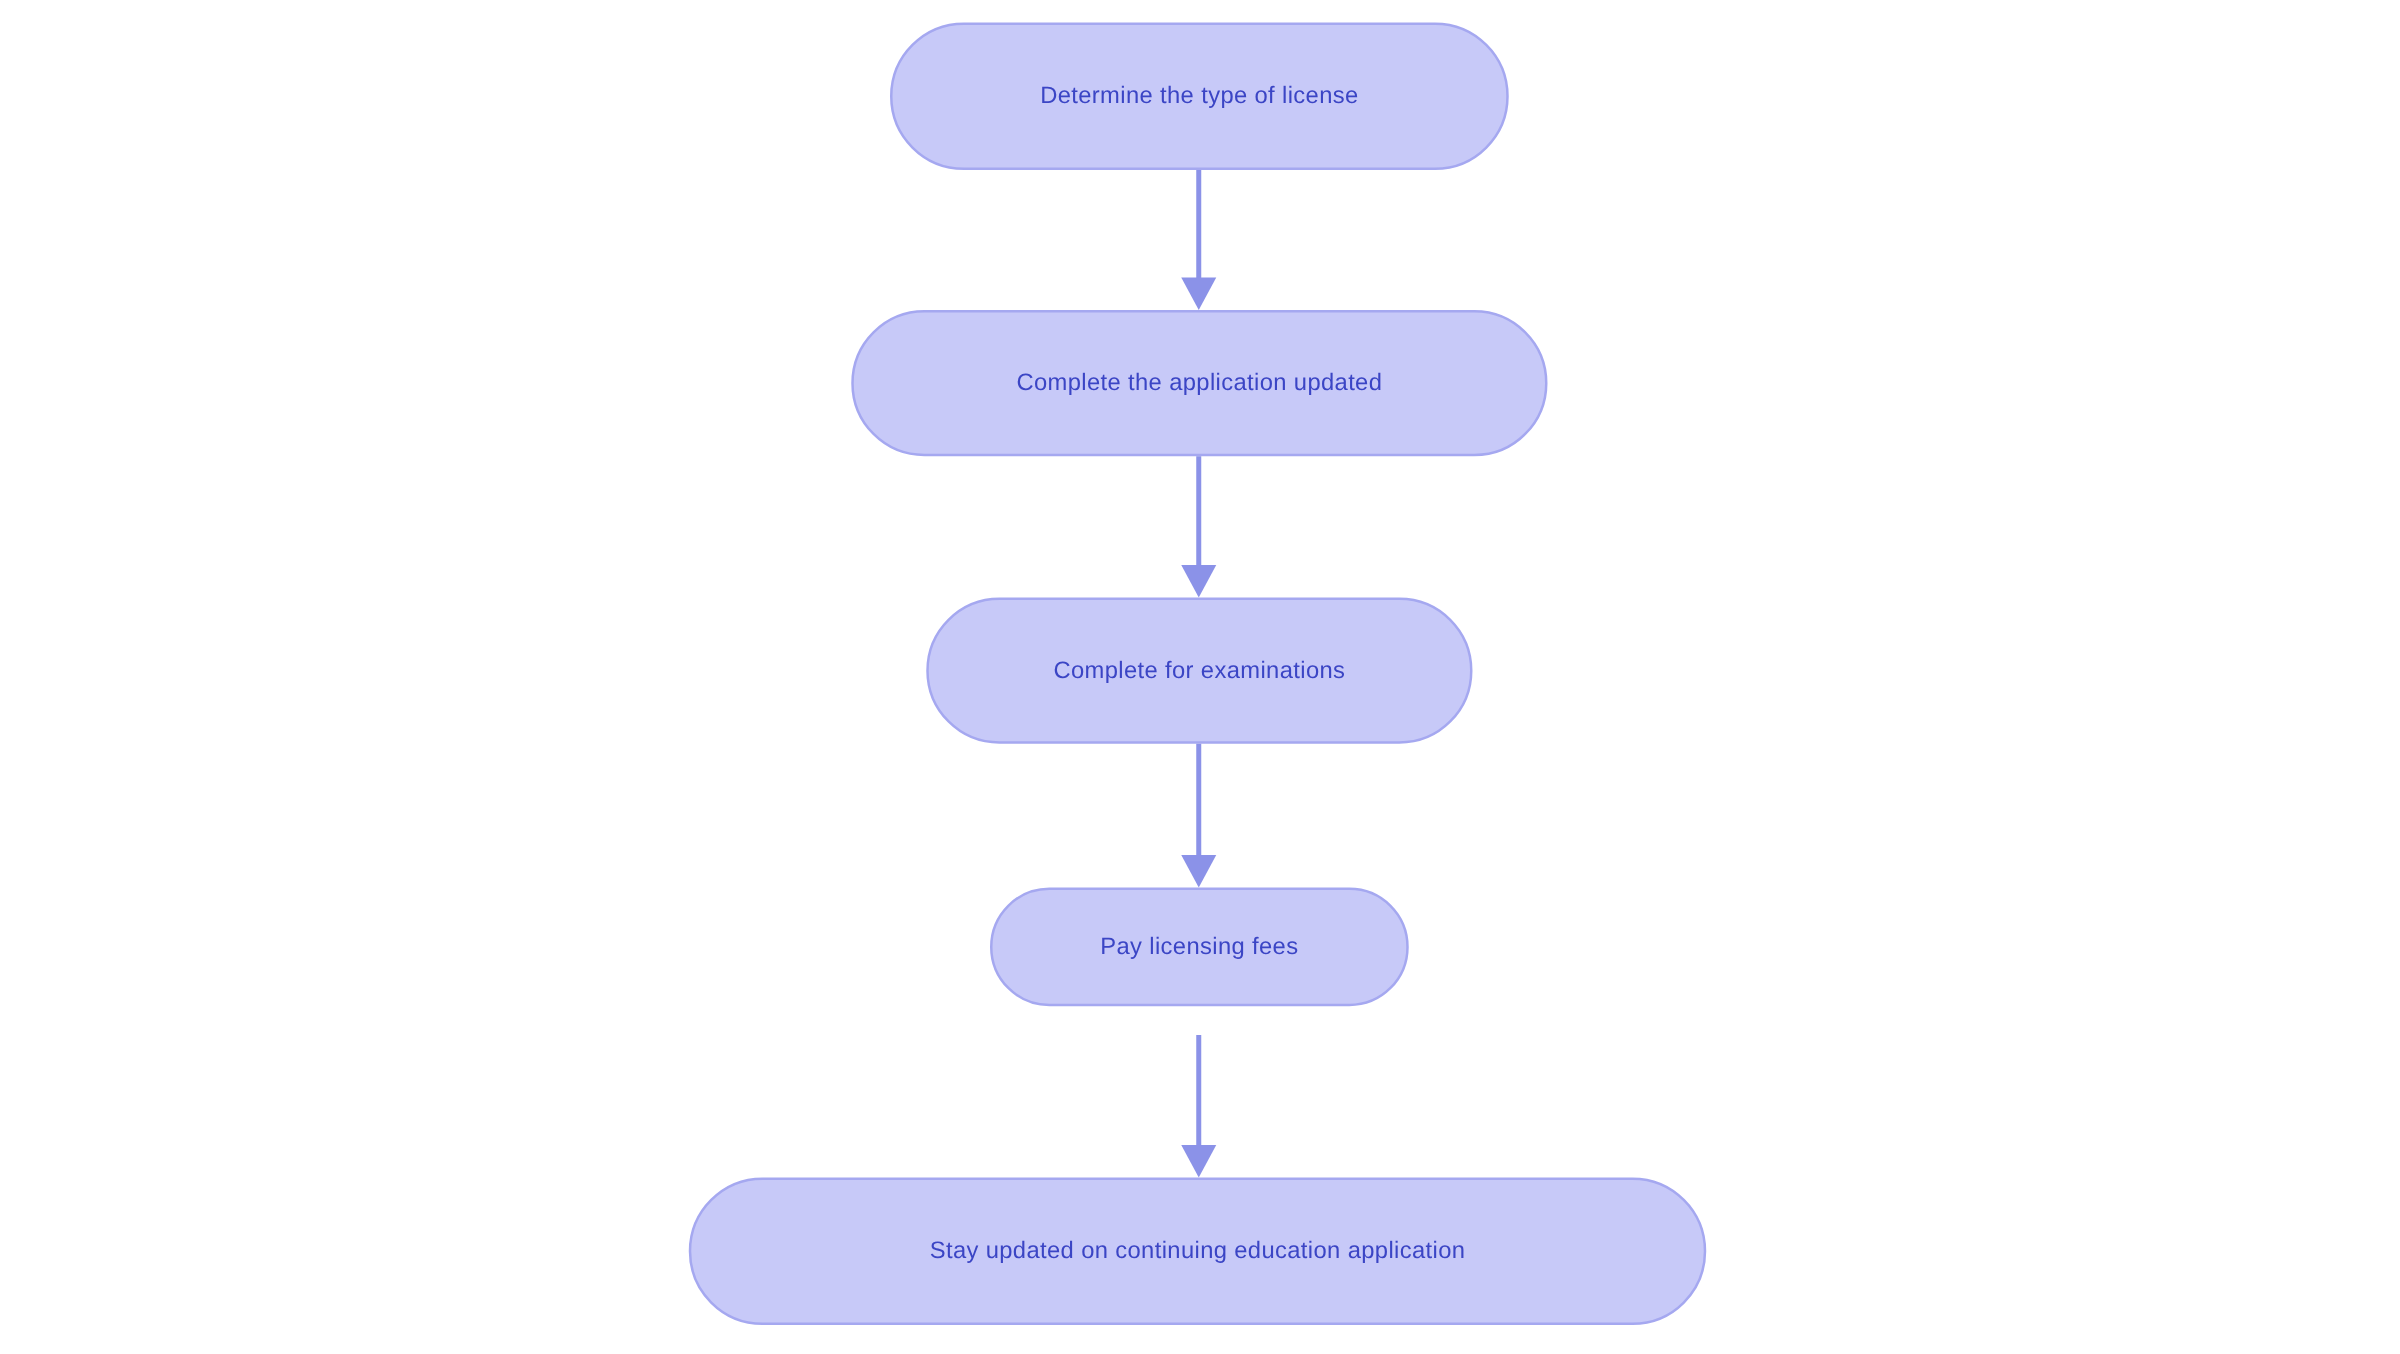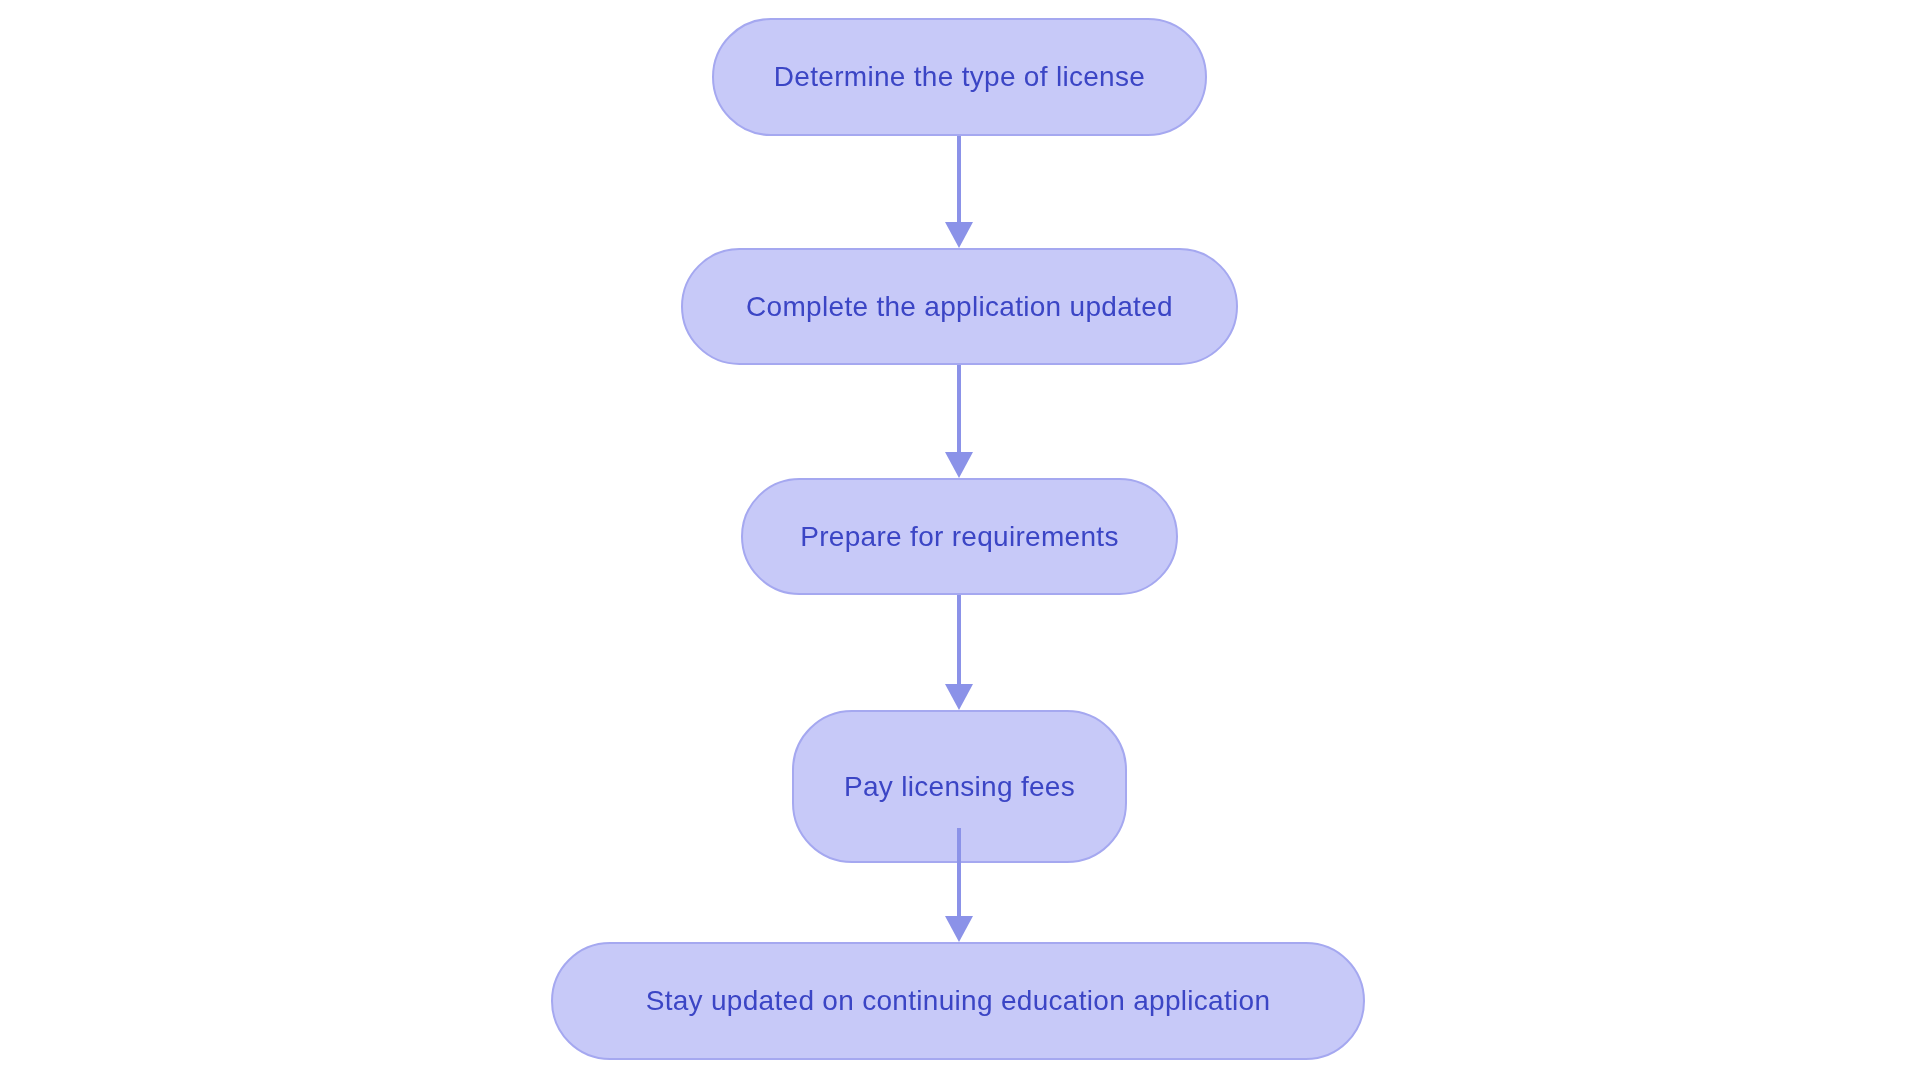--- a/index.html
+++ b/index.html
@@ -20,30 +20,30 @@
   .canvas{position:absolute;inset:0;}
   .node{
     position:absolute;
     background:var(--node-fill);
     border:2px solid var(--node-border);
     border-radius:60px;
     display:flex;
     align-items:center;
     justify-content:center;
     color:var(--node-text);
-    font-size:28px;
+    font-size:19px;
     letter-spacing:0.3px;
     box-sizing:border-box;
     text-align:center;
     white-space:nowrap;
   }
   .node-1{left:712px;top:18px;width:495px;height:118px;}
   .node-2{left:681px;top:248px;width:557px;height:117px;}
   .node-3{left:741px;top:478px;width:437px;height:117px;}
-  .node-4{left:792px;top:710px;width:335px;height:153px;}
+  .node-4{left:792px;top:710px;width:335px;height:95px;}
   .node-5{left:551px;top:942px;width:814px;height:118px;}
 
   .arrow{
     position:absolute;
     width:28px;
     left:945px; 
   }
   .arrow-1{top:136px;height:112px;}
   .arrow-2{top:365px;height:113px;}
   .arrow-3{top:595px;height:115px;}
@@ -81,21 +81,21 @@
   <div class="node node-2">
     <span>Complete the application updated</span>
   </div>
 
   <div class="arrow arrow-2">
     <div class="shaft"></div>
     <div class="head"></div>
   </div>
 
   <div class="node node-3">
-    <span>Prepare for requirements</span>
+    <span>Complete for examinations</span>
   </div>
 
   <div class="arrow arrow-3">
     <div class="shaft"></div>
     <div class="head"></div>
   </div>
 
   <div class="node node-4">
     <span>Pay licensing fees</span>
   </div>

